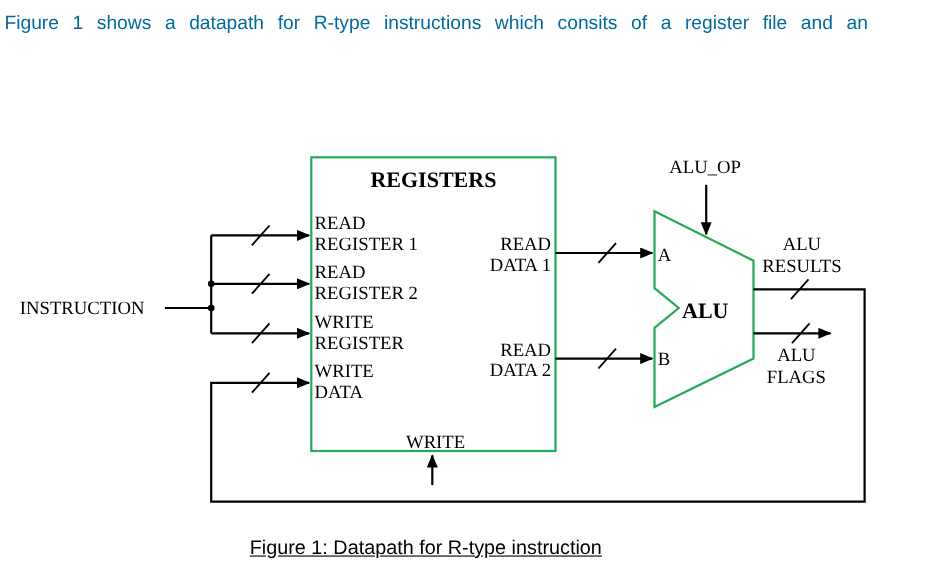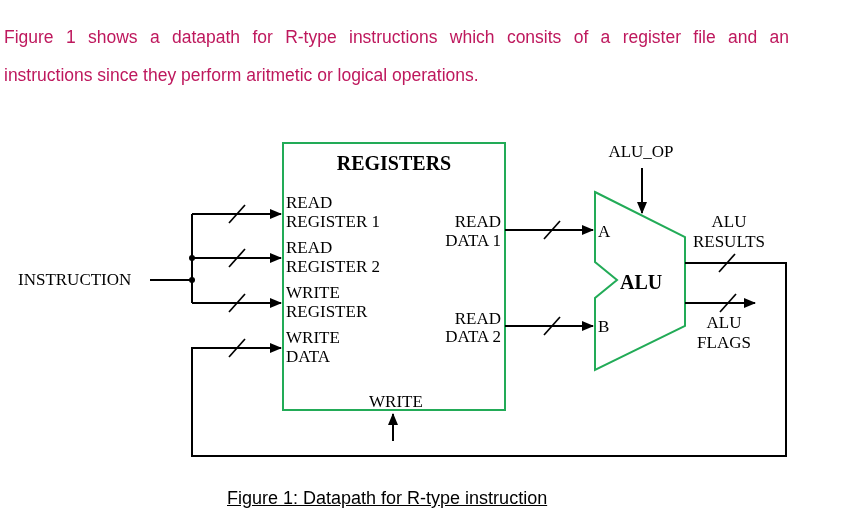--- a/index.html
+++ b/index.html
@@ -3,22 +3,22 @@
 <meta charset="utf-8">
 <style>
   html,body{margin:0;padding:0;}
   body{
     width:848px;height:532px;position:relative;overflow:hidden;
     background:#ffffff;
     font-family:"Liberation Sans",sans-serif;
   }
   
   .para{
-    position:absolute;left:4px;top:18px;width:785px;
-    font-size:17.5px;color:#be185d;
+    position:absolute;left:4px;top:1px;width:785px;
+    font-size:17.5px;color:#0369a1;
   }
   .para .line{height:38px;line-height:38px;}
   .para .jl{text-align:justify;text-align-last:justify;}
   
   .caption{
     position:absolute;left:227px;top:488px;
     font-size:18px;color:#000;white-space:nowrap;text-decoration:underline;
   }
   
   svg.diagram{position:absolute;left:0;top:0;}
@@ -28,21 +28,20 @@
   .wire{stroke:#000;stroke-width:2;fill:none;}
   .tick{stroke:#000;stroke-width:1.7;}
   .green-shape{stroke:var(--green,#22ab57);stroke-width:2;fill:none;}
   .dot{fill:#000;}
 </style>
 </head>
 <body>
 
 <div class="para">
   <div class="line jl">Figure 1 shows a datapath for R-type instructions which consits of a register file and an</div>
-  <div class="line">instructions since they perform aritmetic or logical operations.</div>
 </div>
 
 <svg class="diagram" width="848" height="532" viewBox="0 0 848 532">
   <defs>
     <marker id="arrow" viewBox="0 0 12 10" refX="11" refY="5" markerWidth="12" markerHeight="10" markerUnits="userSpaceOnUse" orient="auto">
       <path d="M0,0 L12,5 L0,10 Z" fill="#000"></path>
     </marker>
   </defs>
 
   <rect class="green-shape" x="283" y="143" width="222" height="267"></rect>

